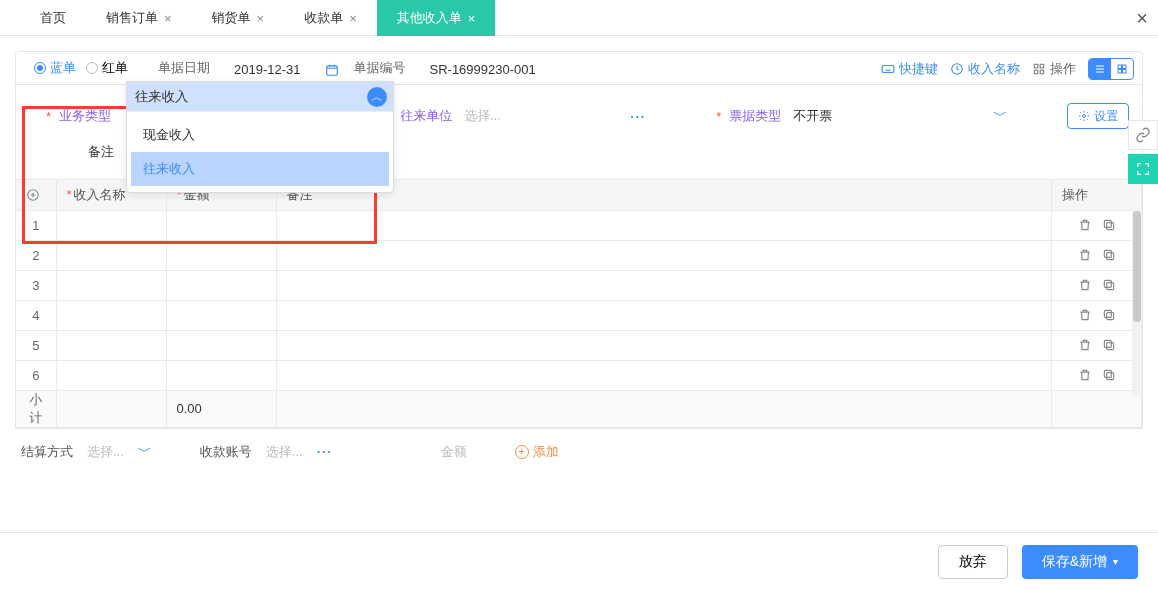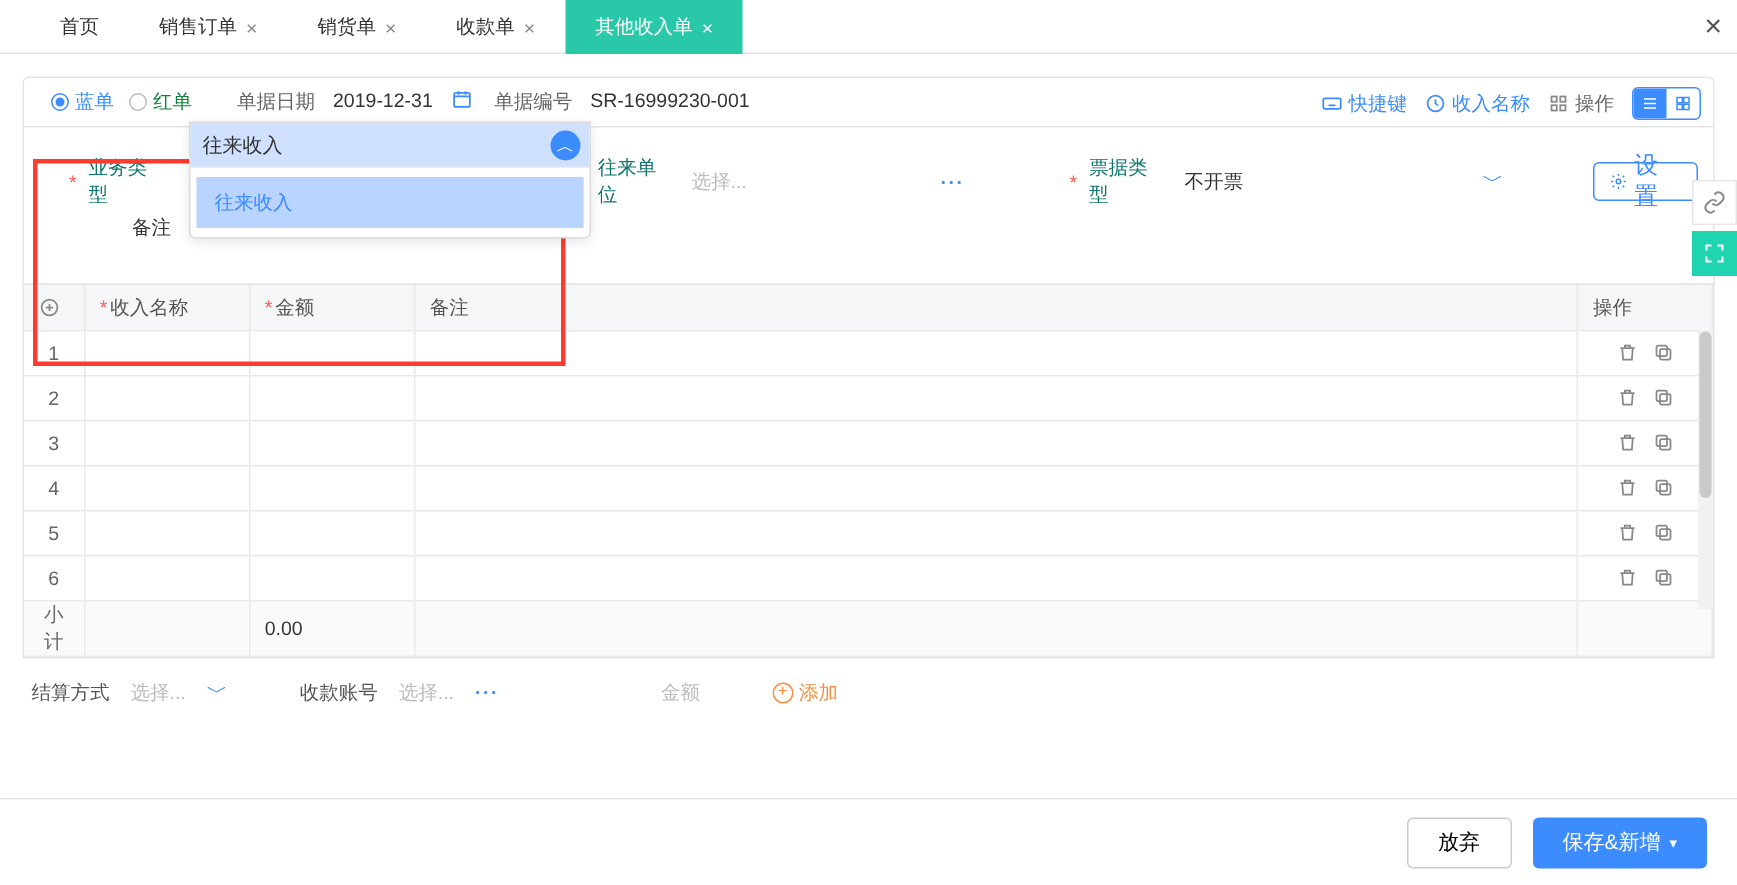--- a/index.html
+++ b/index.html
@@ -13,45 +13,45 @@
   .tab.active { background:#28c8a8; color:#fff; }
   .tab.active .close { color:#fff; }
   .tabs-close { position:absolute; right:10px; top:0; height:36px; display:flex; align-items:center; font-size:20px; color:#555; cursor:pointer; }
 
   
   .content { padding:15px 15px 0 15px; position:relative; height:calc(590px - 36px - 58px); overflow:hidden; }
 
   
   .form-top { display:flex; align-items:center; height:34px; border:1px solid #e5e5e5; border-radius:4px 4px 0 0; padding:0 18px; position:relative; }
   .radio-group { display:flex; align-items:center; gap:10px; margin-right:15px; }
-  .radio { display:flex; align-items:center; gap:4px; cursor:pointer; color:#15803d;}
+  .radio { display:flex; align-items:center; gap:4px; cursor:pointer; color:#000000;}
   .radio .circle { width:12px; height:12px; border:1px solid #bbb; border-radius:50%; display:inline-flex; align-items:center; justify-content:center; }
   .radio.selected { color:#3c8cff; }
   .radio.selected .circle { border-color:#3c8cff; }
   .radio.selected .circle::after { content:""; width:6px; height:6px; background:#3c8cff; border-radius:50%; }
-  .formtop-item { display:flex; align-items:flex-start; gap:12px; margin-left:15px; color:#666; }
+  .formtop-item { display:flex; align-items:flex-end; gap:24px; margin-left:15px; color:#666; }
   .formtop-item .val { color:#333; }
   .top-tools { position:absolute; right:8px; top:0; height:34px; display:flex; align-items:center; gap:12px; color:#3c8cff; font-size:13px;}
   .tool-link { display:flex; align-items:center; gap:4px; cursor:pointer; color:#3c8cff;}
   .tool-link.grey { color:#666; }
   .view-toggle { display:flex; border:1px solid #3c8cff; border-radius:4px; overflow:hidden; }
   .view-toggle span { width:22px; height:20px; display:flex; align-items:center; justify-content:center; font-size:12px; cursor:pointer; color:#3c8cff; }
   .view-toggle span.active { background:#3c8cff; color:#fff; }
 
   
   .form-row2 { position:relative; border:1px solid #e5e5e5; border-top:none; padding:18px 10px 50px 10px; }
   .form-grid { display:flex; gap:40px; }
   .field { display:flex; align-items:center; gap:6px; position:relative; }
-  .field .label { color:#0f766e; }
+  .field .label { color:#8b5cf6; }
   .req { color:#ff5a4e; margin-right:2px; }
   .field .inputlike { min-width:160px; height:26px; display:flex; align-items:center; padding:0 6px; color:#333; }
   .field .placeholder { color:#bbb; }
   .field .more { color:#3c8cff; font-weight:bold; letter-spacing:1px; cursor:pointer; margin-left:6px; }
   .chev { color:#3c8cff; font-size:14px; }
-  .settings-btn { border:1px solid #3c8cff; color:#3c8cff; border-radius:4px; height:26px; padding:0 10px; display:flex; align-items:center; gap:4px; cursor:pointer; font-size:16px;}
+  .settings-btn { border:1px solid #3c8cff; color:#3c8cff; border-radius:4px; height:26px; padding:0 10px; display:flex; align-items:center; gap:4px; cursor:pointer; font-size:12px;}
   .remark-row { display:flex; align-items:center; gap:6px; position:absolute; left:72px; top:58px; color:#333;}
   .highlight-box { position:absolute; border:3px solid #ff3b2f; pointer-events:none; z-index:3; }
 
   
   .dropdown { position:absolute; z-index:5; border:1px solid #dcdcdc; background:#fff; border-radius:0 0 4px 4px; box-shadow:0 2px 8px rgba(0,0,0,.1); }
   .dropdown .dd-input { width:100%; border:none; border-bottom:1px solid #eee; height:30px; padding:4px 30px 4px 8px; background:#cfe1ff; color:#333; outline:none; }
   .dropdown .dd-caret { position:absolute; right:6px; top:5px; width:20px; height:20px; border-radius:50%; background:#3c8cff; color:#fff; display:flex; align-items:center; justify-content:center; font-size:12px; cursor:pointer;}
   .dropdown .opt { padding:8px 12px; cursor:pointer; }
   .dropdown .opt.highlight { background:#b8d4ff; color:#3c8cff; }
 
@@ -224,20 +224,21 @@
       </div>
 
       <div class="remark-row">
         <span class="label">备注</span>
       </div>
 
       <div class="dropdown" style="left:110px; top:-4px; width:268px;">
         <input class="dd-input" value="往来收入" style="">
         <span class="dd-caret">︿</span>
         <div style="padding:6px 4px;">
+          <div class="opt">现金收入</div>
           <div class="opt highlight">往来收入</div>
         </div>
       </div>
     </div>
 
     <div class="highlight-box" style="left:22px; top:70px; width:355px; height:138px;"></div>
 
     <div class="table-wrap" style="margin-top:-1px;">
       <table class="table">
         <colgroup>

